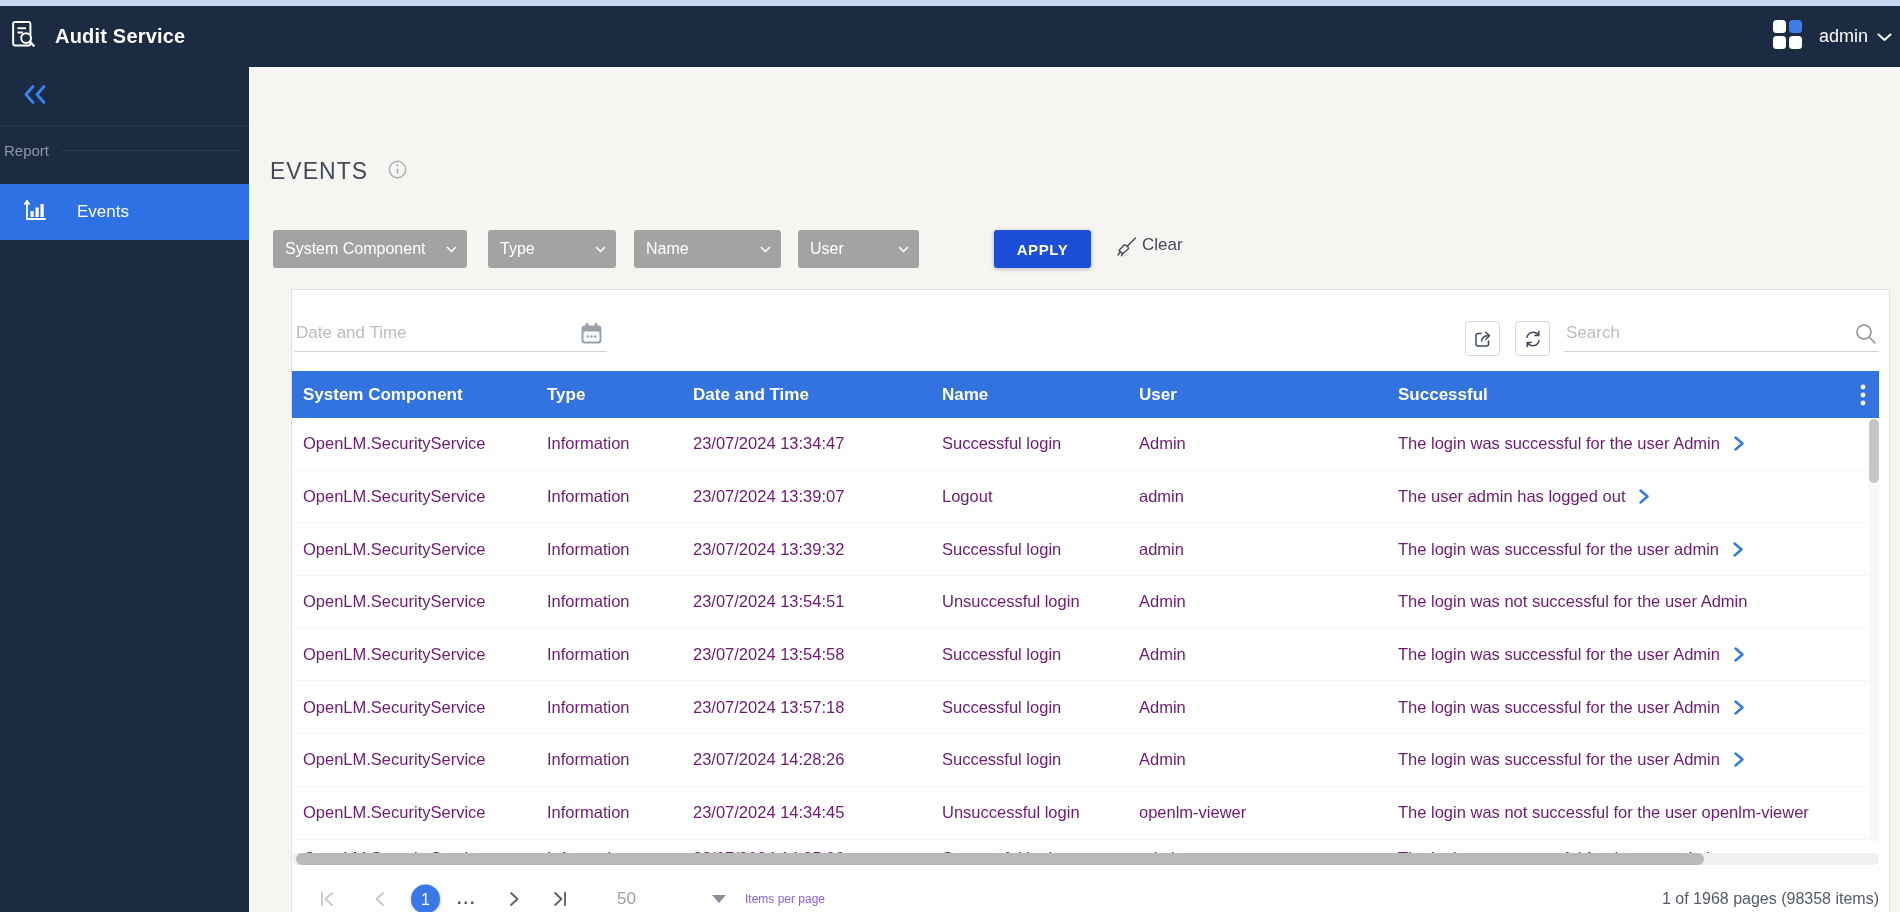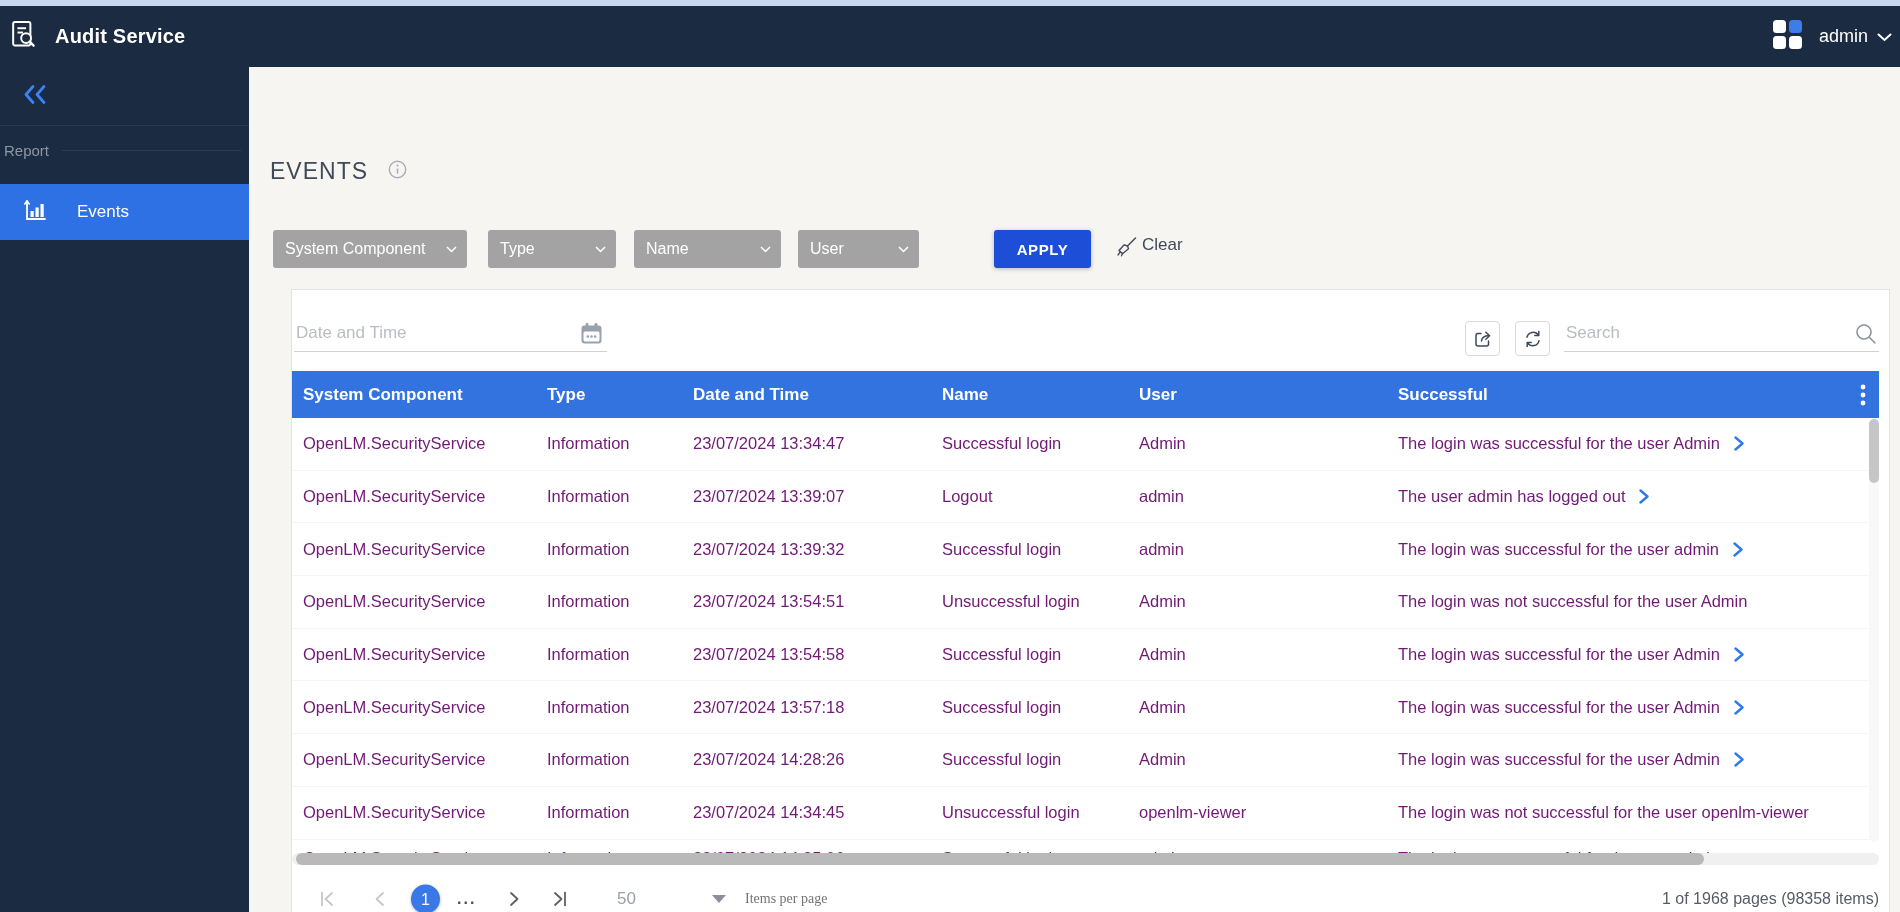--- a/index.html
+++ b/index.html
@@ -79,21 +79,21 @@
   
   .pager { position:absolute; left:0; top:586px; width:1597px; height:46px; }
   .pgabs { position:absolute; top:50%; transform:translateY(-50%); display:flex; align-items:center; cursor:pointer; }
   .pg-first { left:27px; } .pg-prev { left:81px; }
   .pg-page { left:119px; width:29px; height:29px; border-radius:50%; background:#3a78e8; color:#fff;
              font-size:16px; justify-content:center; box-shadow:0 1px 3px rgba(20,40,90,.35); }
   .pg-ellipsis { left:165px; color:#4a4f58; font-size:16px; font-weight:700; letter-spacing:2px; }
   .pg-next { left:216px; } .pg-last { left:259px; }
   .pg-size { left:325px; color:#9ba1a9; font-size:17px; }
   .pg-caret { left:420px; }
-  .pg-label { left:453px; color:#737373; font-size:14px; cursor:default;font-family:Liberation Serif, serif; }
+  .pg-label { left:453px; color:#8b5cf6; font-size:12px; cursor:default; }
   .pg-summary { right:10px; color:#555c66; font-size:16px; cursor:default; }
 </style>
 </head>
 <body>
 
 <div class="topstrip"></div>
 
 <header class="topbar">
   <div class="brand">
     <span>

